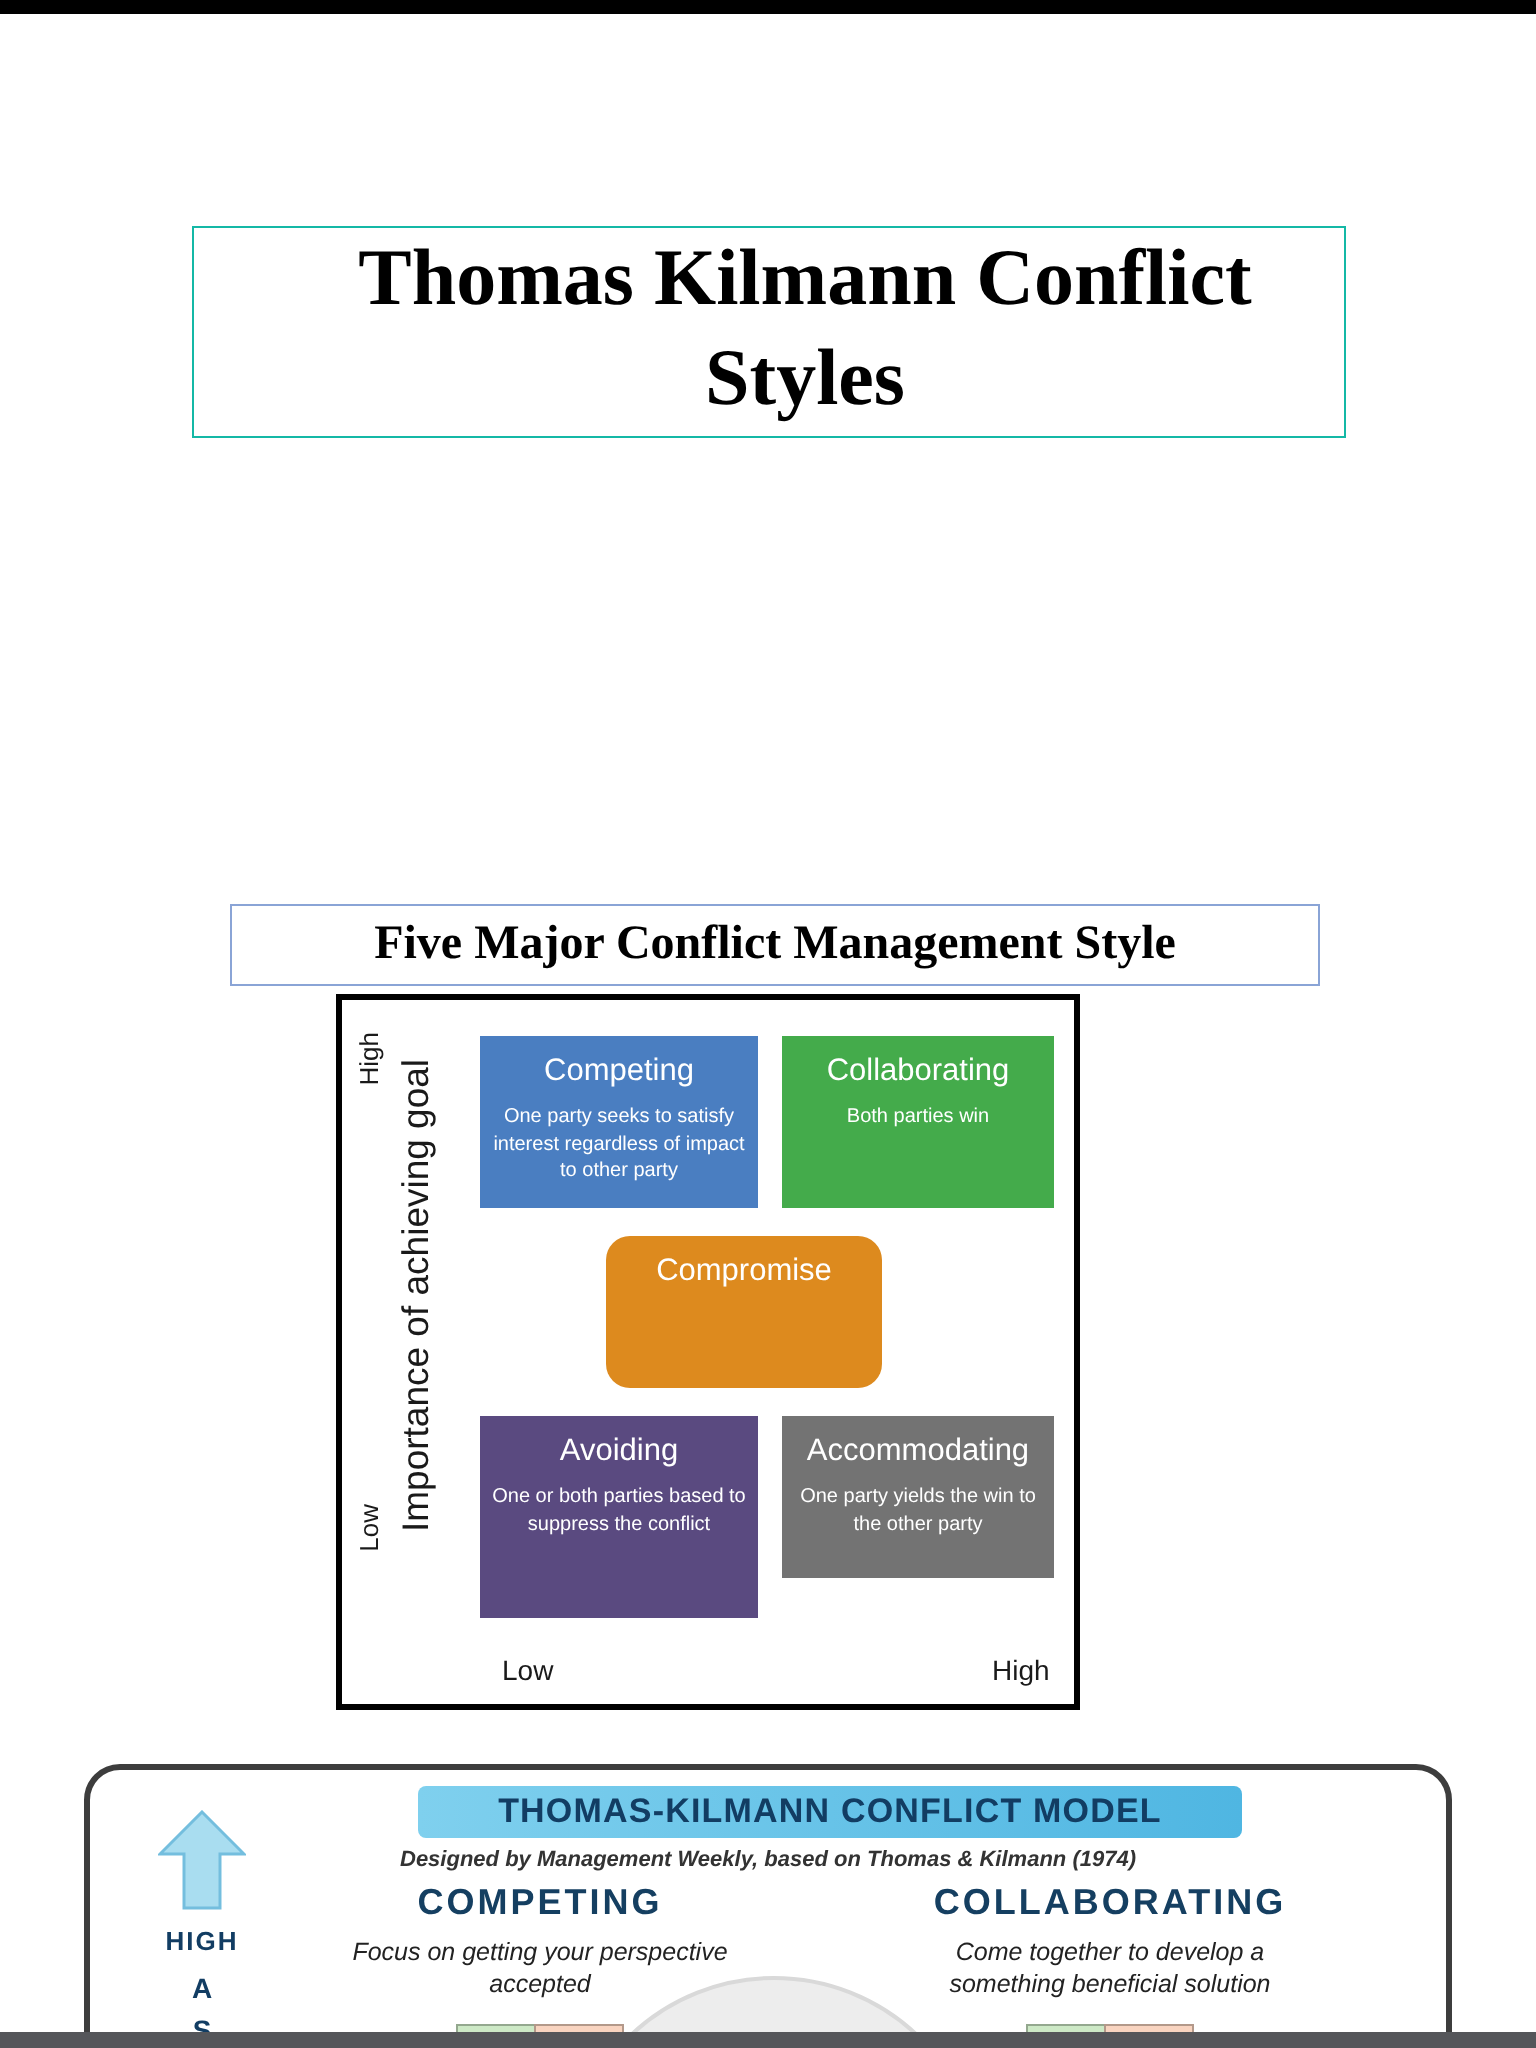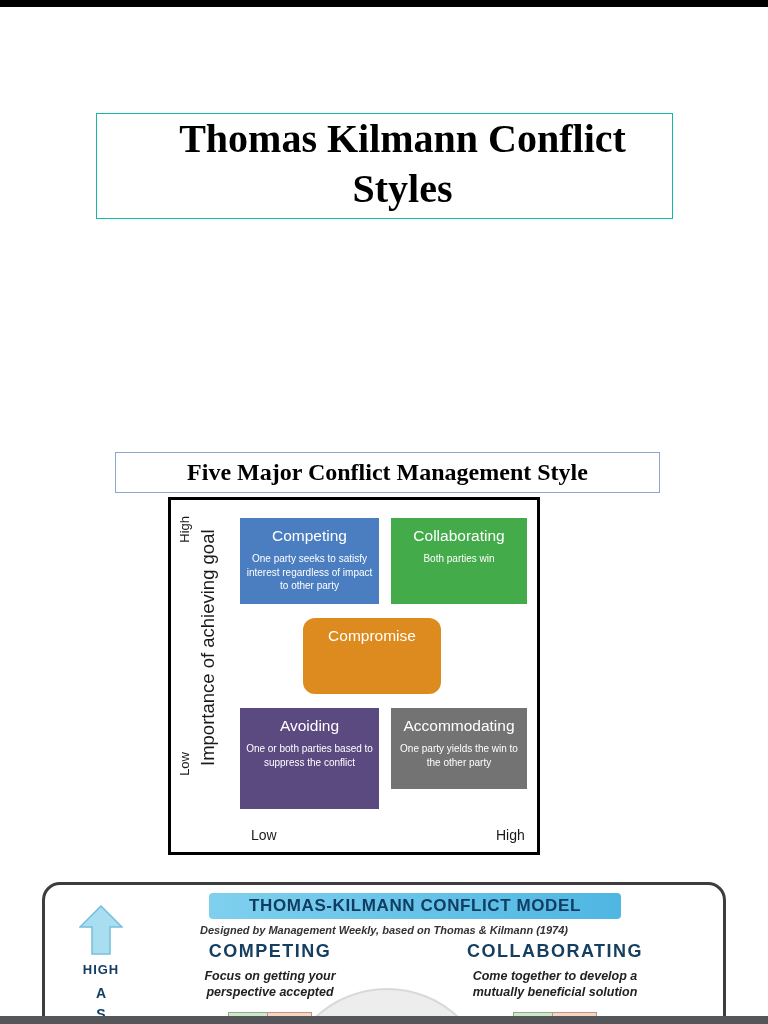--- a/index.html
+++ b/index.html
@@ -68,21 +68,21 @@
   .high-label { margin-top:3px; font-size:13px; font-weight:700; letter-spacing:1px; color:#123d63; }
   .assert-word { display:inline-block; margin-top:8px;
     writing-mode:vertical-rl; text-orientation:upright; letter-spacing:5px;
     font-size:14px; font-weight:700; color:#123d63; }
 
   .col { position:absolute; top:56px; width:250px; text-align:center; }
   .col-left { left:100px; }
   .col-right { left:385px; }
   .col-title { font-size:18px; font-weight:700; letter-spacing:1.5px; color:#153f61; }
   .col-desc { width:190px; margin:6px auto 0; font-size:12.5px; font-style:italic;
-    font-weight:700; color:#222; line-height:1.3; }
+    font-weight:400; color:#222; line-height:1.3; }
   .tags { margin-top:11px; display:flex; justify-content:center; }
   .tag { font-size:9px; font-weight:700; padding:3px 9px; border:1px solid rgba(0,0,0,0.28); }
   .tag-you { color:#3a6b35; border-right-width:0; }
   .tag-them { color:#9c4a1f; }
 </style>
 </head>
 <body>
 
 <div class="page">
 
@@ -147,21 +147,21 @@
       <div class="col-title">COMPETING</div>
       <div class="col-desc">Focus on getting your perspective accepted</div>
       <div class="tags">
         <span class="tag tag-you" style="background-color: rgb(205, 233, 198);">YOU</span>
         <span class="tag tag-them" style="background-color: rgb(249, 212, 192);">THEM</span>
       </div>
     </div>
 
     <div class="col col-right">
       <div class="col-title">COLLABORATING</div>
-      <div class="col-desc">Come together to develop a mutually beneficial solution</div>
+      <div class="col-desc">Come together to develop a something beneficial solution</div>
       <div class="tags">
         <span class="tag tag-you" style="background-color: rgb(205, 233, 198);">YOU</span>
         <span class="tag tag-them" style="background-color: rgb(249, 212, 192);">THEM</span>
       </div>
     </div>
   </div>
 
   <div class="bottom-bar"></div>
 </div>
 

